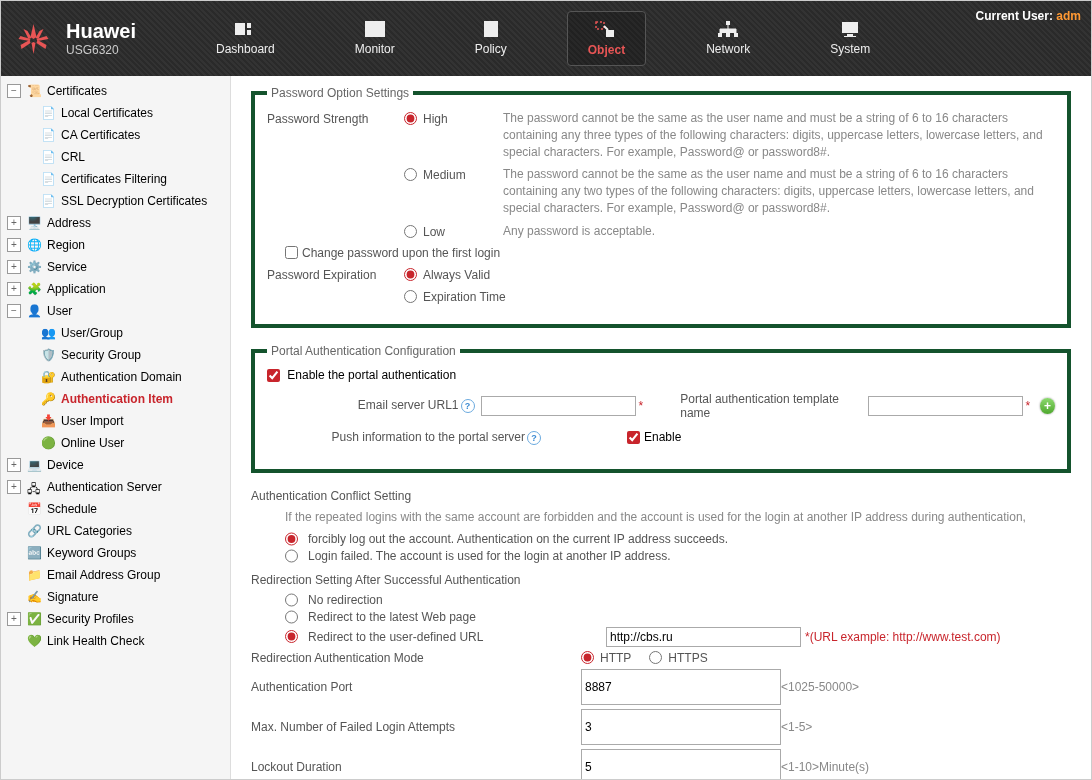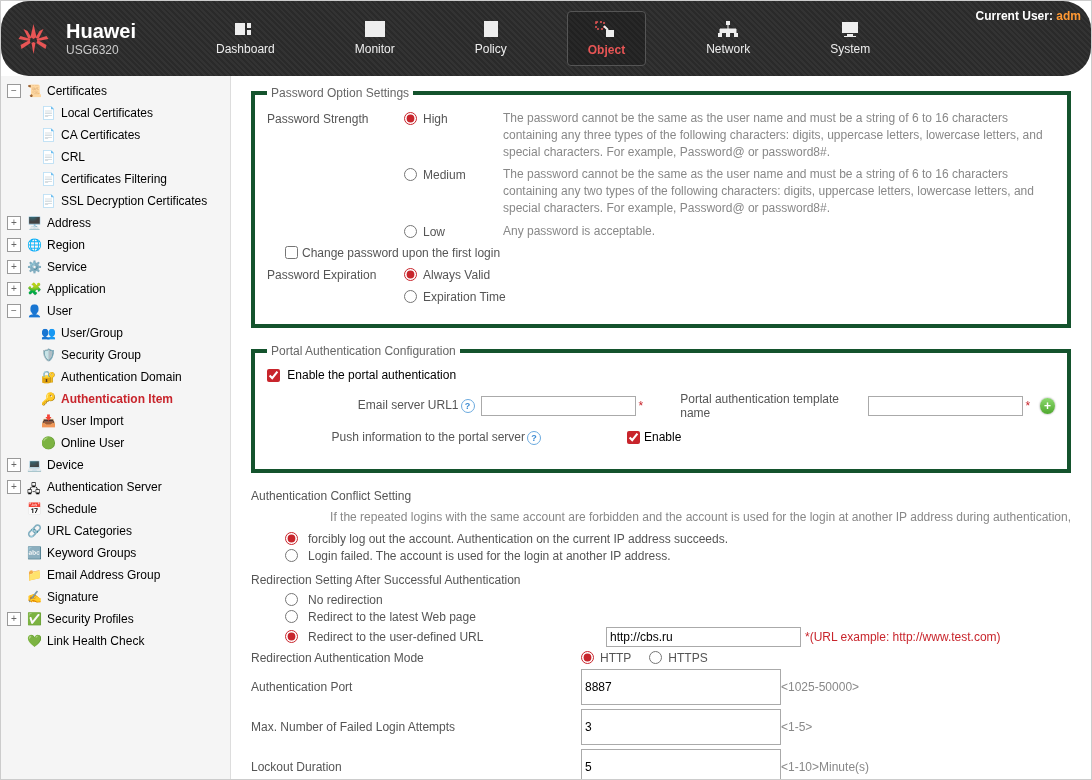--- a/index.html
+++ b/index.html
@@ -1,18 +1,18 @@
 <!DOCTYPE html>
 <html><head>
 <meta charset="utf-8">
 <style>
 * { box-sizing: border-box; margin: 0; padding: 0; font-family: Arial, sans-serif; font-size: 12px; }
 body { background: #fff; }
 .container { width: 1092px; height: 780px; border: 1px solid #ccc; display: flex; flex-direction: column; }
-.header { height: 75px; background: linear-gradient(#3a3a3a, #2a2a2a); background-image: repeating-linear-gradient(45deg, #333 0, #333 2px, #2a2a2a 2px, #2a2a2a 4px); display: flex; align-items: center; padding: 0 10px; position: relative; border-radius: 28px; }
+.header { height: 75px; background: linear-gradient(#3a3a3a, #2a2a2a); background-image: repeating-linear-gradient(45deg, #333 0, #333 2px, #2a2a2a 2px, #2a2a2a 4px); display: flex; align-items: center; padding: 0 10px; position: relative; }
 .logo-area { display: flex; align-items: center; color: #fff; }
 .logo-icon { width: 45px; height: 40px; margin-right: 10px; }
 .logo-text { font-size: 20px; font-weight: bold; }
 .logo-sub { font-size: 12px; color: #ccc; }
 .nav { display: flex; margin-left: 60px; gap: 40px; }
 .nav-item { display: flex; flex-direction: column; align-items: center; padding: 8px 20px; color: #eee; cursor: pointer; }
 .nav-item.active { border: 1px solid #555; border-radius: 4px; background: rgba(0,0,0,0.2); }
 .nav-item.active .nav-label { color: #e85555; font-weight: bold; }
 .nav-icon { width: 24px; height: 20px; margin-bottom: 3px; }
 .nav-label { font-size: 12px; }
@@ -38,23 +38,23 @@
 input[type=radio] { accent-color: #c8252c; }
 input[type=checkbox] { accent-color: #c8252c; margin-right: 4px; vertical-align: middle;}
 .check-row { display: flex; align-items: center; margin: 6px 0 6px 18px; color: #555; }
 .portal-row { display: flex; align-items: center; margin-bottom: 10px; }
 .portal-row .plabel { width: 230px; text-align: right; padding-right: 6px; color: #555; position: relative;}
 .portal-input { width: 155px; height: 20px; border: 1px solid #aaa; padding: 1px 3px; }
 .help-icon { display:inline-flex; width:14px; height:14px; border:1px solid #6aa9de; border-radius:50%; color:#3a8ad3; align-items:center; justify-content:center; font-size:9px; font-weight:bold; margin-left:2px;}
 .req { color: #c8252c; margin-left: 3px; }
 .add-icon { display:inline-flex; width:16px; height:16px; border-radius:50%; background:linear-gradient(#8cd96e,#4fa82e); color:#fff; align-items:center; justify-content:center; font-weight:bold; font-size:12px; margin-left:10px; box-shadow: 0 0 2px #888;}
 .section-title { color: #555; margin: 10px 0 6px 0; }
-.radio-line { display: flex; align-items: center; margin: 3px 0 3px 34px; color: #555; }
+.radio-line { display: flex; margin: 3px 0 3px 34px; color: #555; }
 .radio-line input { margin-right: 10px; }
-.sub-desc { color: #888; margin: 0 0 6px 34px; line-height: 1.4; text-align: right; }
+.sub-desc { color: #888; margin: 0 0 6px 34px; line-height: 1.4; }
 .form-row { display: flex; align-items: center; margin: 4px 0; }
 .form-row .flabel { width: 330px; color: #555; }
 .form-row input.txt { width: 200px; height: 36px; border: 1px solid #aaa; padding: 1px 3px; }
 .form-row .hint { color: #888; }
 .redir-mode { display:flex; align-items:center; }
 .redir-mode label { display:flex; align-items:center; margin-right:18px; color:#555;}
 .redir-mode input { margin-right:6px; }
 .url-input { width:195px; height:20px; border:1px solid #aaa; padding:1px 3px; }
 .url-row { display:flex; align-items:center; margin:3px 0 3px 34px; }
 .url-row input[type=radio]{margin-right:10px;}

